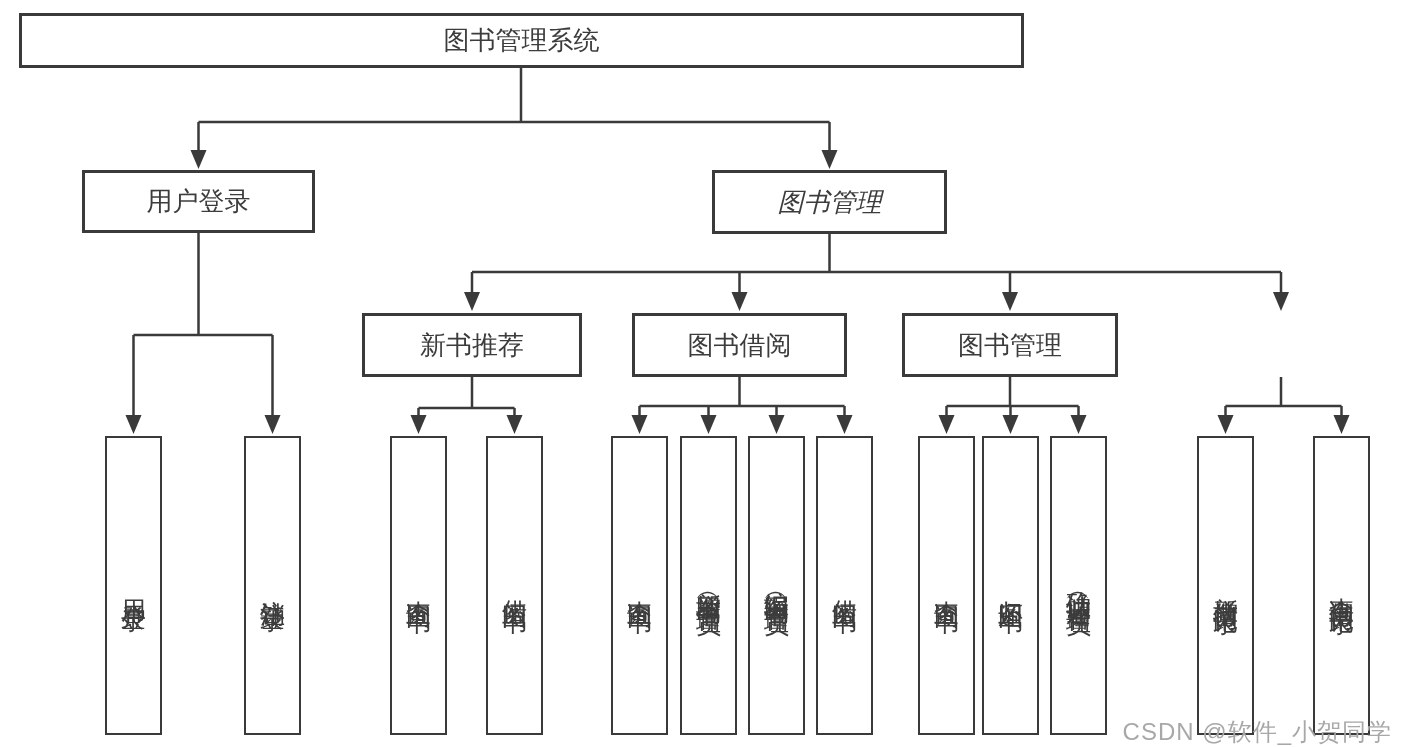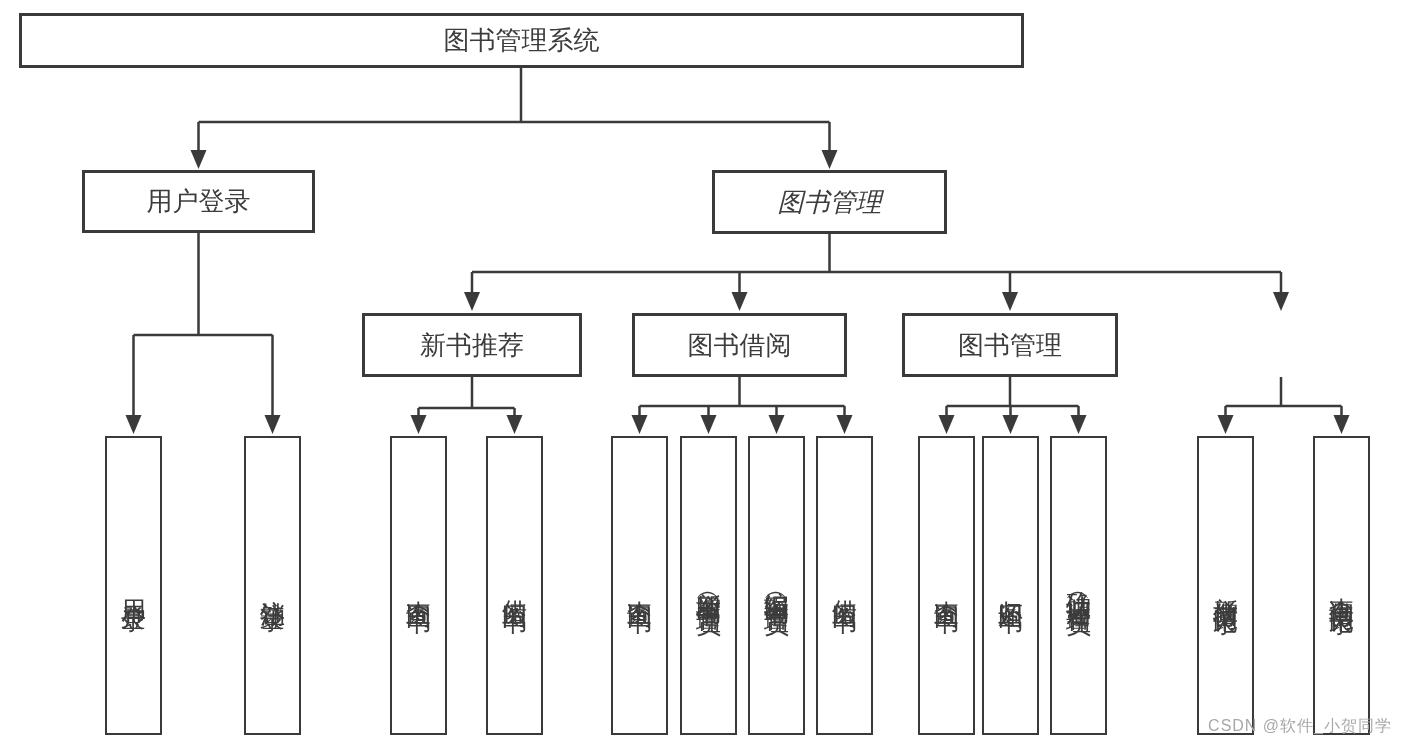--- a/index.html
+++ b/index.html
@@ -53,21 +53,21 @@
   .leaf span {
     writing-mode: vertical-rl;
     text-orientation: mixed;
     letter-spacing: 3px;
     line-height: 1.15;
   }
   .watermark {
     position: absolute;
     top: 716px;
     right: 13px;
-    font-size: 16px;
+    font-size: 24px;
     color: var(--watermark);
     letter-spacing: 1px;
     white-space: nowrap;
   }
 </style>
 </head>
 <body>
 
 <div class="canvas">
 

